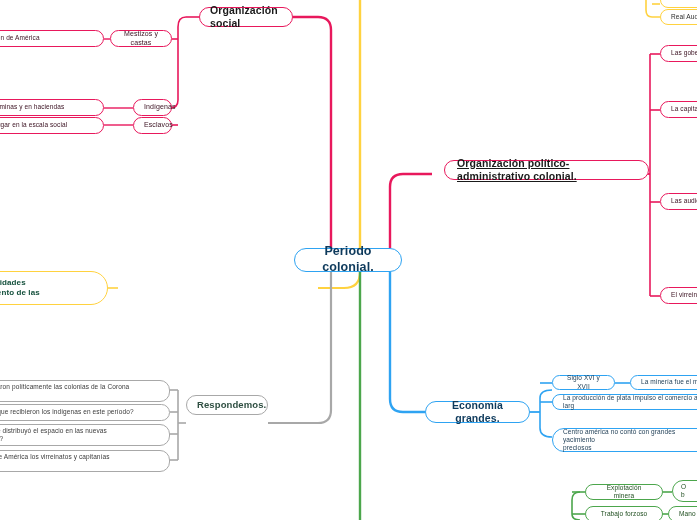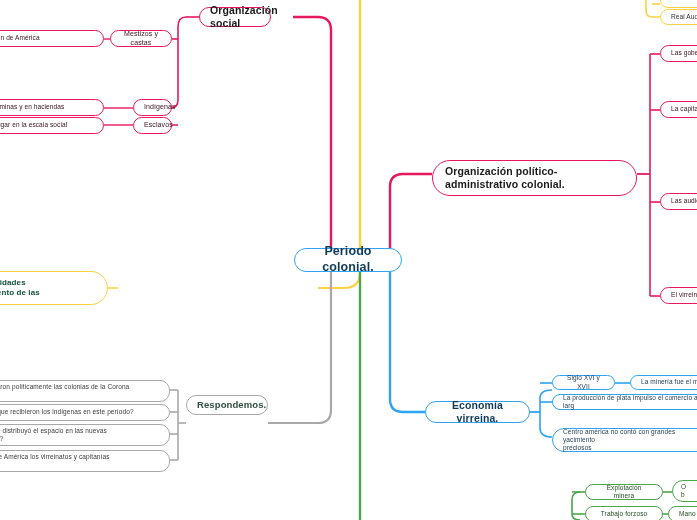--- a/index.html
+++ b/index.html
@@ -184,21 +184,21 @@
     <path d="M572,492 L585,492" stroke="#4CA64C" stroke-width="1.6"></path>
     <path d="M572,514 L585,514" stroke="#4CA64C" stroke-width="1.6"></path>
     <path d="M663,492 L672,492" stroke="#4CA64C" stroke-width="1.6"></path>
     <path d="M659,514 L668,514" stroke="#4CA64C" stroke-width="1.6"></path>
   </svg>
 
   <div class="node n-root" style="left:294px; top:248px; width:108px; height:24px;">
     <span>Periodo colonial.</span>
   </div>
 
-  <div class="node pink pink-main" style="left:199px; top:7px; width:72px; height:20px;">
+  <div class="node pink pink-main" style="left:199px; top:7px; width:94px; height:20px;">
     <span>Organización social</span>
   </div>
 
   <div class="node pink pink-mid" style="left:110px; top:30px; width:62px; height:17px; justify-content:center;">
     <span style="text-align:center;">Mestizos y castas</span>
   </div>
   <div class="node pink pink-leaf" style="left:-52px; top:30px; width:156px; height:17px;">
     <span>de la población de América</span>
   </div>
 
@@ -209,21 +209,21 @@
     <span>rabajo en las minas y en haciendas</span>
   </div>
 
   <div class="node pink pink-mid" style="left:133px; top:117px; width:39px; height:17px; justify-content:center;">
     <span style="text-align:center;">Esclavos</span>
   </div>
   <div class="node pink pink-leaf" style="left:-52px; top:117px; width:156px; height:17px;">
     <span>an el ultimo lugar en la escala social</span>
   </div>
 
-  <div class="node pink pink-main" style="left:432px; top:160px; width:205px; height:36px; padding:4px 12px;">
+  <div class="node pink pink-main" style="left:444px; top:160px; width:205px; height:20px; padding:4px 12px;text-decoration:underline;">
     <span style="white-space:pre-line;">Organización político- administrativo colonial.</span>
   </div>
 
   <div class="node pink pink-leaf" style="left:660px; top:45px; width:60px; height:17px;">
     <span>Las gober</span>
   </div>
   <div class="node pink pink-leaf" style="left:660px; top:101px; width:60px; height:17px;">
     <span>La capitan</span>
   </div>
   <div class="node pink pink-leaf" style="left:660px; top:193px; width:60px; height:17px;">
@@ -259,21 +259,21 @@
   <div class="node gray gray-leaf" style="left:-42px; top:424px; width:212px; height:22px; border-radius:10px; padding:3px 10px;">
     <span style="white-space:pre-line;">manera se distribuyó el espacio en las nuevas
 españolas?</span>
   </div>
   <div class="node gray gray-leaf" style="left:-42px; top:450px; width:212px; height:22px; border-radius:10px; padding:3px 10px;">
     <span style="white-space:pre-line;">el mapa de América los virreinatos y capitanías
 s</span>
   </div>
 
   <div class="node blue blue-main" style="left:425px; top:401px; width:105px; height:22px; justify-content:center;">
-    <span style="text-align:center;">Economía virreina.</span>
+    <span style="text-align:center;">Economía grandes.</span>
   </div>
 
   <div class="node blue blue-leaf" style="left:552px; top:375px; width:63px; height:15px; justify-content:center;">
     <span style="text-align:center;">Siglo XVI y XVII</span>
   </div>
   <div class="node blue blue-leaf" style="left:630px; top:375px; width:90px; height:15px;">
     <span>La minería fue el m</span>
   </div>
 
   <div class="node blue blue-leaf" style="left:552px; top:394px; width:168px; height:16px;">

